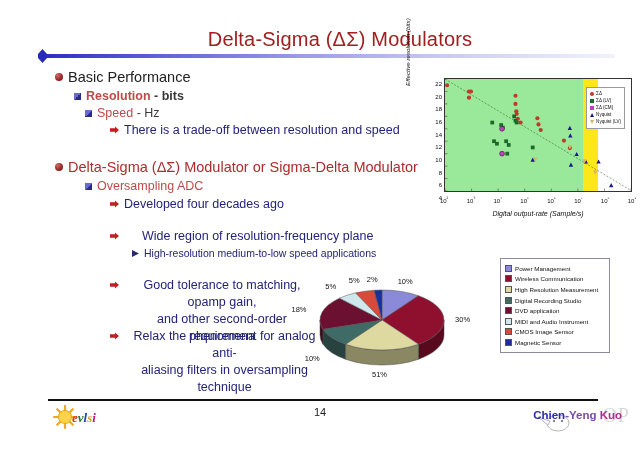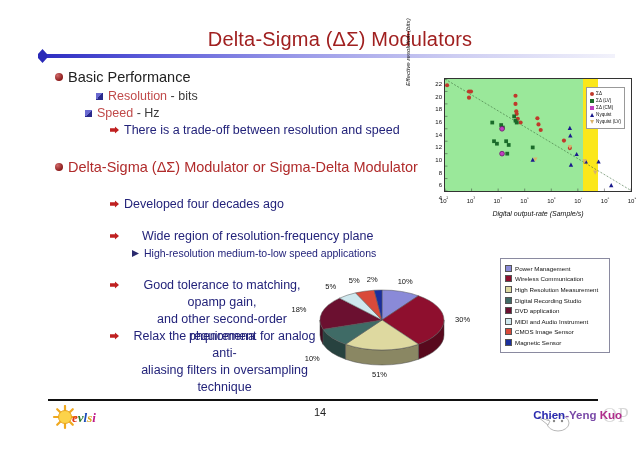--- a/index.html
+++ b/index.html
@@ -142,40 +142,44 @@
 
   <div class="title">Delta-Sigma (ΔΣ) Modulators</div>
   <div class="title-rule"></div>
   <div class="title-rule-cap"></div>
 
   <div class="bul lvl1 dark" style="left:55px;top:68px;">
     <span class="mk"></span>
     <span class="txt">Basic Performance</span>
   </div>
 
-  <div class="bul lvl2" style="left:96px;top:89px;">
+  <div class="bul lvl2" style="left:74px;top:89px;font-weight:bold;">
     <span class="mk"></span>
     <span class="txt"><span>Resolution</span><span class="grey"> - bits</span></span>
   </div>
 
   <div class="bul lvl2" style="left:85px;top:106px;">
     <span class="mk"></span>
     <span class="txt"><span>Speed</span><span class="grey"> - Hz</span></span>
   </div>
 
   <div class="bul lvl3" style="left:110px;top:122px;">
     <span class="mk"></span>
     <span class="txt">There is a trade-off between resolution and speed</span>
   </div>
 
   <div class="bul lvl1" style="left:55px;top:158px;">
     <span class="mk"></span>
     <span class="txt">Delta-Sigma (ΔΣ) Modulator or Sigma-Delta Modulator</span>
   </div>
 
+  <div class="bul lvl2" style="left:85px;top:179px;">
+    <span class="mk"></span>
+    <span class="txt">Oversampling ADC</span>
+  </div>
 
   <div class="bul lvl3" style="left:110px;top:196px;">
     <span class="mk"></span>
     <span class="txt">Developed four decades ago</span>
   </div>
 
   <div class="bul lvl3" style="left:110px;top:228px;gap:23px;">
     <span class="mk"></span>
     <span class="txt">Wide region of resolution-frequency plane</span>
   </div>

